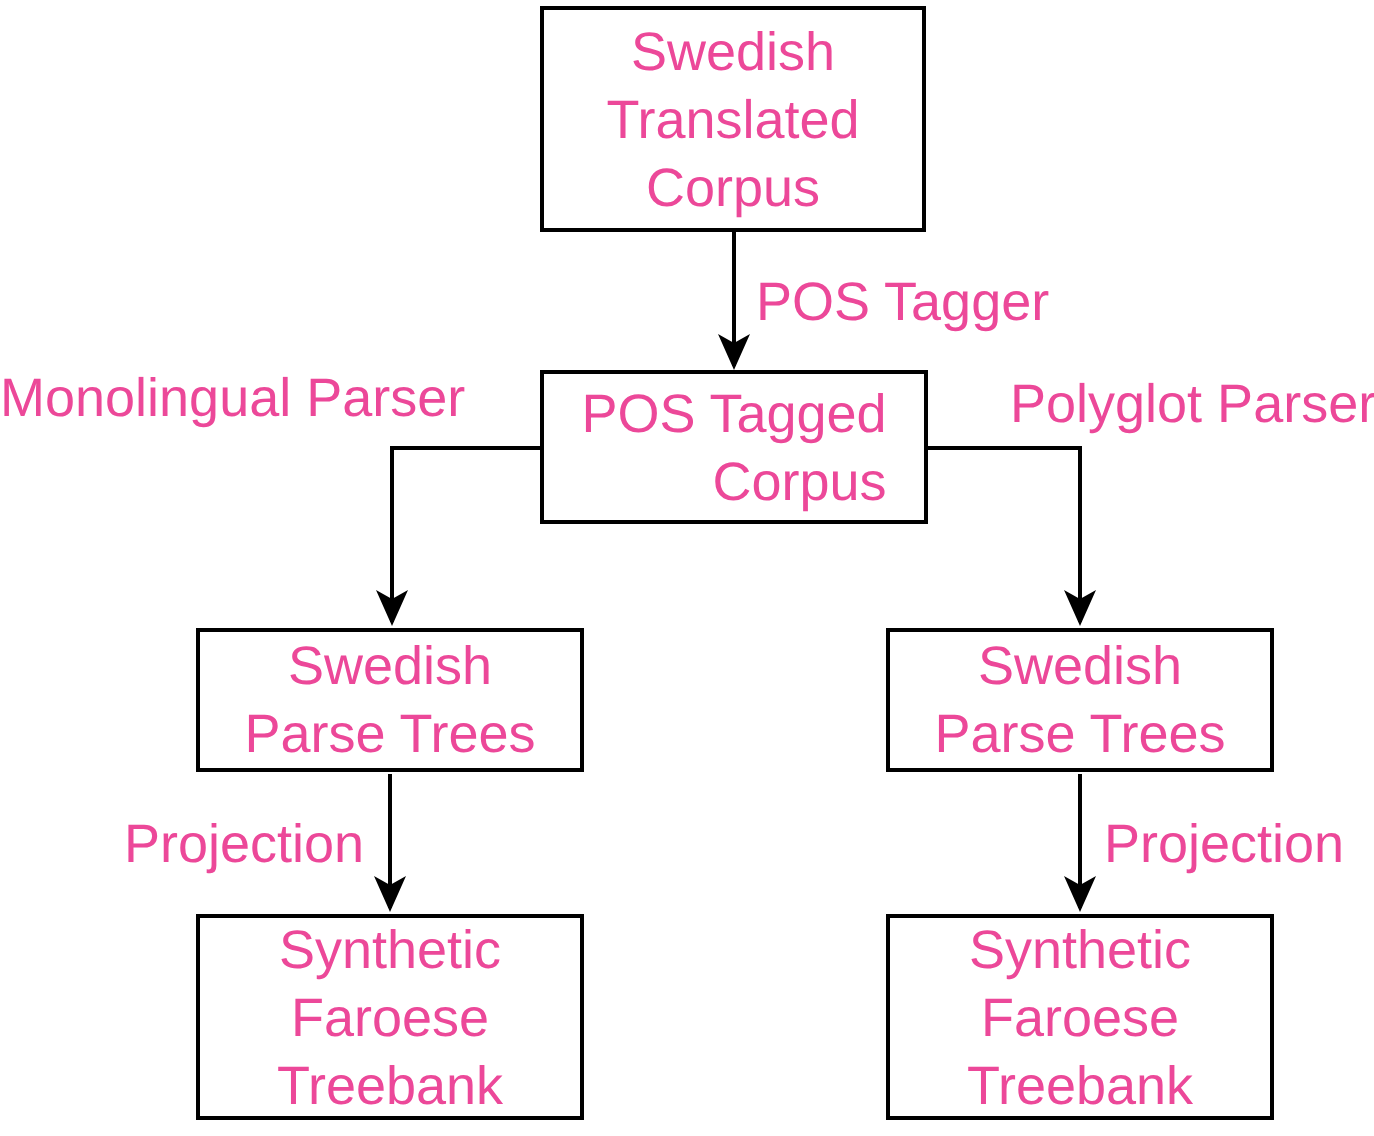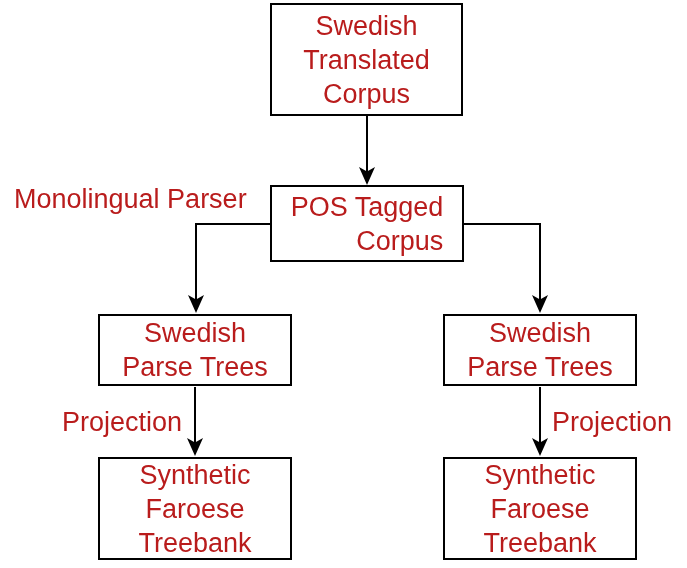--- a/index.html
+++ b/index.html
@@ -6,21 +6,21 @@
     margin: 0;
     padding: 0;
     background: #ffffff;
   }
   #canvas {
     position: relative;
     width: 687px;
     height: 568px;
     background: #ffffff;
     font-family: "Liberation Sans", sans-serif;
-    color: #b91c1c;
+    color: #ec4899;
     overflow: hidden;
   }
   #edges {
     position: absolute;
     left: 0;
     top: 0;
     width: 687px;
     height: 568px;
     pointer-events: none;
   }
@@ -45,21 +45,21 @@
   }
   
   #node-swedish-translated-corpus   { left: 270px; top: 3px;   width: 193px; height: 113px; }
   #node-pos-tagged-corpus           { left: 270px; top: 185px; width: 194px; height: 77px; text-align: right;  }
   #node-parse-trees-left            { left: 98px;  top: 314px; width: 194px; height: 72px;  }
   #node-parse-trees-right           { left: 443px; top: 314px; width: 194px; height: 72px;  }
   #node-synthetic-treebank-left     { left: 98px;  top: 457px; width: 194px; height: 103px; }
   #node-synthetic-treebank-right    { left: 443px; top: 457px; width: 194px; height: 103px; }
   
   #label-pos-tagger        { left: 378px; top: 134px; }
-  #label-monolingual-parser{ left: 14px;   top: 182px; text-align: right; }
+  #label-monolingual-parser{ left: 0;   top: 182px; text-align: right; }
   #label-polyglot-parser   { left: 505px; top: 185px; }
   #label-projection-left   { left: 62px;  top: 405px; }
   #label-projection-right  { left: 552px; top: 405px; }
 </style>
 </head>
 <body>
 
 <div id="canvas">
 
   <svg id="edges" viewBox="0 0 687 568" xmlns="http://www.w3.org/2000/svg">
@@ -89,21 +89,23 @@
 Parse Trees</div>
 
   <div class="node" id="node-synthetic-treebank-left">Synthetic
 Faroese
 Treebank</div>
 
   <div class="node" id="node-synthetic-treebank-right">Synthetic
 Faroese
 Treebank</div>
 
+  <div class="edge-label" id="label-pos-tagger">POS Tagger</div>
 
   <div class="edge-label" id="label-monolingual-parser">Monolingual Parser</div>
 
+  <div class="edge-label" id="label-polyglot-parser">Polyglot Parser</div>
 
   <div class="edge-label" id="label-projection-left">Projection</div>
 
   <div class="edge-label" id="label-projection-right">Projection</div>
 
 </div>
 
 </body></html>

